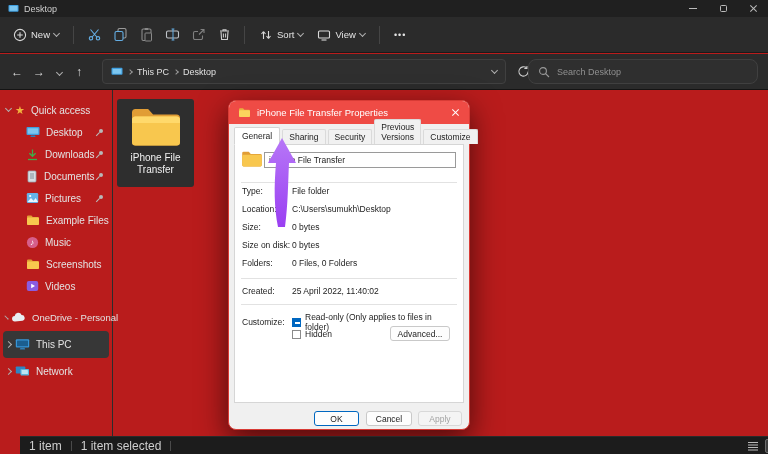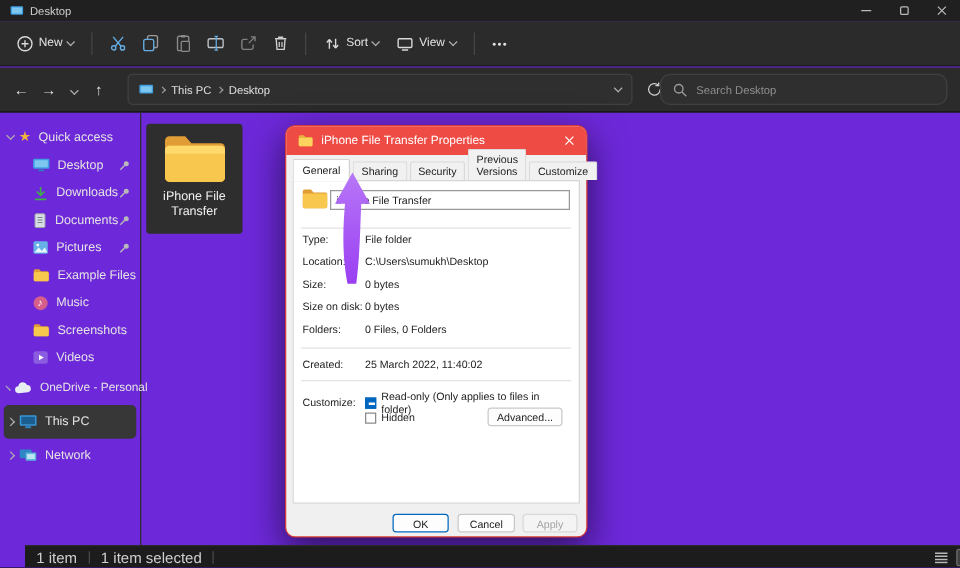--- a/index.html
+++ b/index.html
@@ -1,17 +1,17 @@
 <!DOCTYPE html>
 <html><head>
 <meta charset="utf-8">
 <style>
   html,body{margin:0;padding:0;background:#0e0e0e;}
   *{box-sizing:border-box;font-family:"Liberation Sans",sans-serif;}
-  #win{position:relative;width:768px;height:454px;background:#6d28d9;overflow:hidden;}
+  #win{position:relative;width:768px;height:454px;background:#b91c1c;overflow:hidden;}
   .abs{position:absolute;}
   .row{display:flex;align-items:center;}
   .ic{display:inline-block;flex:none;}
   
   #titlebar{left:0;top:0;width:768px;height:17px;background:#202020;color:#cfcfcf;font-size:9px;}
   #toolbar{left:0;top:17px;width:768px;height:36px;background:#2b2b2b;border-bottom:1px solid #1a1a1a;color:#e4e4e4;font-size:9.5px;}
   #addressrow{left:0;top:54px;width:768px;height:36px;background:#2b2b2b;border-bottom:1px solid #141414;color:#e0e0e0;font-size:9px;}
   .tbtn{display:flex;align-items:center;gap:4px;padding:4px 7px;border-radius:4px;cursor:default;}
   .icbtn{width:26px;height:26px;display:flex;align-items:center;justify-content:center;border-radius:4px;}
   .vsep{width:1px;height:18px;background:#454545;margin:0 7px;}
@@ -272,21 +272,21 @@
         </svg>
       <span class="lbl">Screenshots</span>
     </div>
     <div class="srow child">
       <svg class="ic" width="13" height="12" viewBox="0 0 13 12">
           <rect x="0.8" y="1" width="11.4" height="10" rx="2" fill="#8a5ce0"></rect>
           <path d="M5.2 3.8L9 6 5.2 8.2z" fill="#fff"></path>
         </svg>
       <span class="lbl">Videos</span>
     </div>
-    <div class="srow grp" style="margin-top:0;">
+    <div class="srow grp" style="margin-top:7px;">
       <span class="chev right"></span>
       <svg class="ic" width="15" height="11" viewBox="0 0 15 11" style="margin-left:4px;">
           <path d="M4 9.5a2.8 2.8 0 0 1-.3-5.6A3.6 3.6 0 0 1 10.6 3a2.9 2.9 0 0 1 .9 5.7z" fill="#e8edf2"></path>
         </svg>
       <span class="lbl" style="font-size:9.5px;">OneDrive - Personal</span>
     </div>
     <div class="srow grp sel">
       <span class="chev right"></span>
       <svg class="ic" width="15" height="13" viewBox="0 0 15 13" style="margin-left:4px;">
           <rect x="0.8" y="1.2" width="13.4" height="8.3" rx="1" fill="#3796d8"></rect>
@@ -360,21 +360,21 @@
         <span class="fl">Size on disk:</span>
         <span>0 bytes</span>
       </div>
       <div class="frow" style="top:113px;">
         <span class="fl">Folders:</span>
         <span>0 Files, 0 Folders</span>
       </div>
       <div class="psep" style="top:133px;"></div>
       <div class="frow" style="top:141px;">
         <span class="fl">Created:</span>
-        <span>25 March 2022, 11:40:02</span>
+        <span>25 April 2022, 11:40:02</span>
       </div>
       <div class="psep" style="top:159px;"></div>
       <div class="frow" style="top:167px;align-items:center;">
         <span class="fl">Customize:</span>
         <span class="cb ind"></span>
         <span>Read-only (Only applies to files in folder)</span>
       </div>
       <div class="frow" style="top:184px;align-items:center;">
         <span class="fl"></span>
         <span class="cb"></span>

